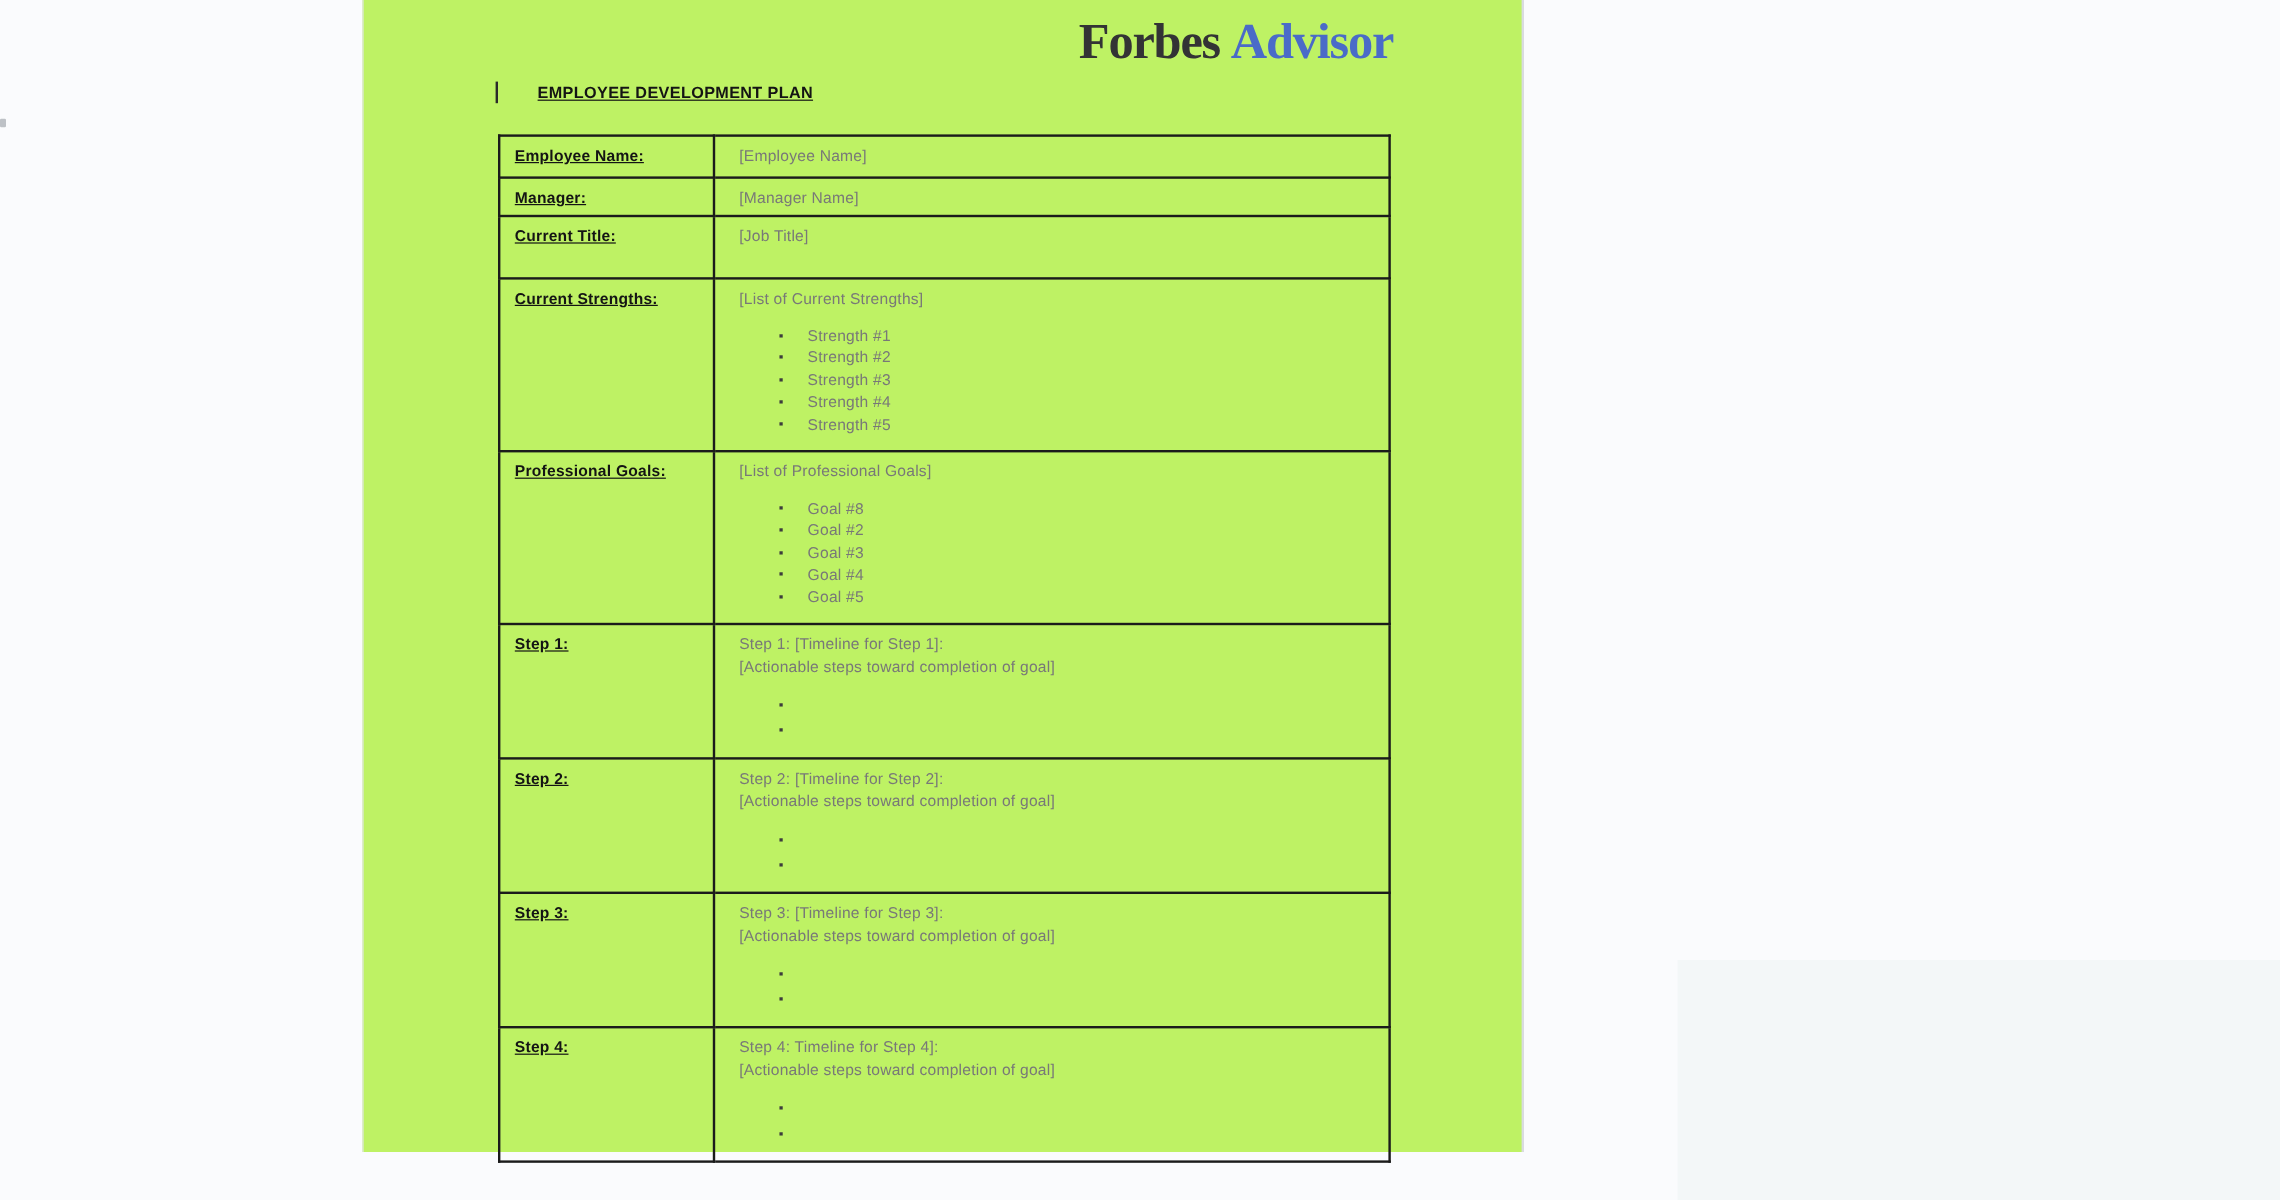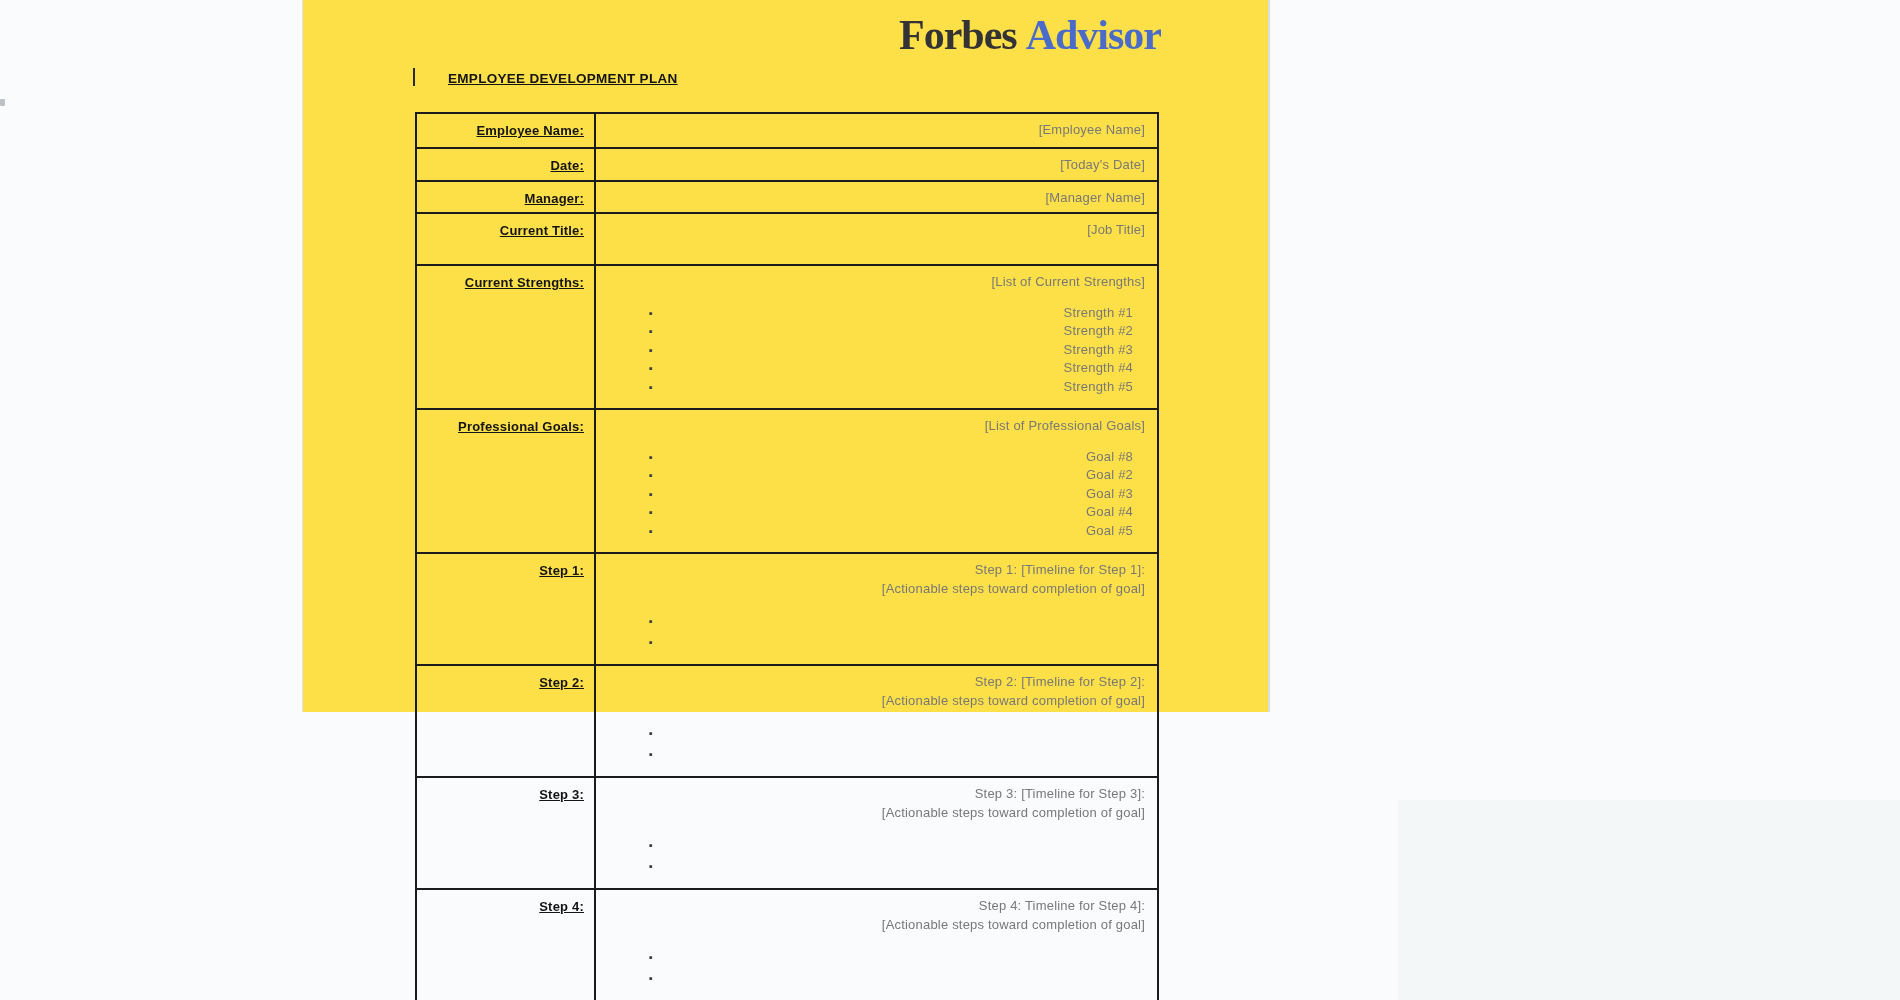--- a/index.html
+++ b/index.html
@@ -33,22 +33,22 @@
     background: #bdc1c6;
     border-radius: 1px;
   }
 
   
   .page {
     position: absolute;
     left: 302px;
     top: 0;
     width: 968px;
-    height: 712px;
-    background: #fde047;
+    height: 960px;
+    background: #bef264;
     border-left: 1px solid #e2e4e7;
     border-right: 2px solid #d9dcdf;
   }
 
   .logo {
     position: absolute;
     left: 596px;
     top: 12px;
     font-family: "Liberation Serif", serif;
     font-weight: bold;
@@ -88,21 +88,20 @@
     position: absolute;
     left: 112px;
     top: 112px;
     width: 744px;
     border-collapse: collapse;
     table-layout: fixed;
   }
   .doc-table td {
     border: 2px solid #1b1b1b;
     vertical-align: top;
-    text-align: right;
   }
   .doc-table td.label-cell {
     width: 179px;
     padding: 7px 10px 0 12px;
   }
   .doc-table td.value-cell {
     padding: 7px 12px 0 20px;
   }
   .row-label {
     font-size: 13px;
@@ -170,28 +169,20 @@
 
         <tr style="height:35px">
           <td class="label-cell">
             <span class="row-label">Employee Name:</span>
           </td>
           <td class="value-cell">
             <div class="value-line">[Employee Name]</div>
           </td>
         </tr>
 
-        <tr style="height:33px">
-          <td class="label-cell">
-            <span class="row-label">Date:</span>
-          </td>
-          <td class="value-cell">
-            <div class="value-line">[Today's Date]</div>
-          </td>
-        </tr>
 
         <tr style="height:32px">
           <td class="label-cell">
             <span class="row-label">Manager:</span>
           </td>
           <td class="value-cell">
             <div class="value-line">[Manager Name]</div>
           </td>
         </tr>
 

